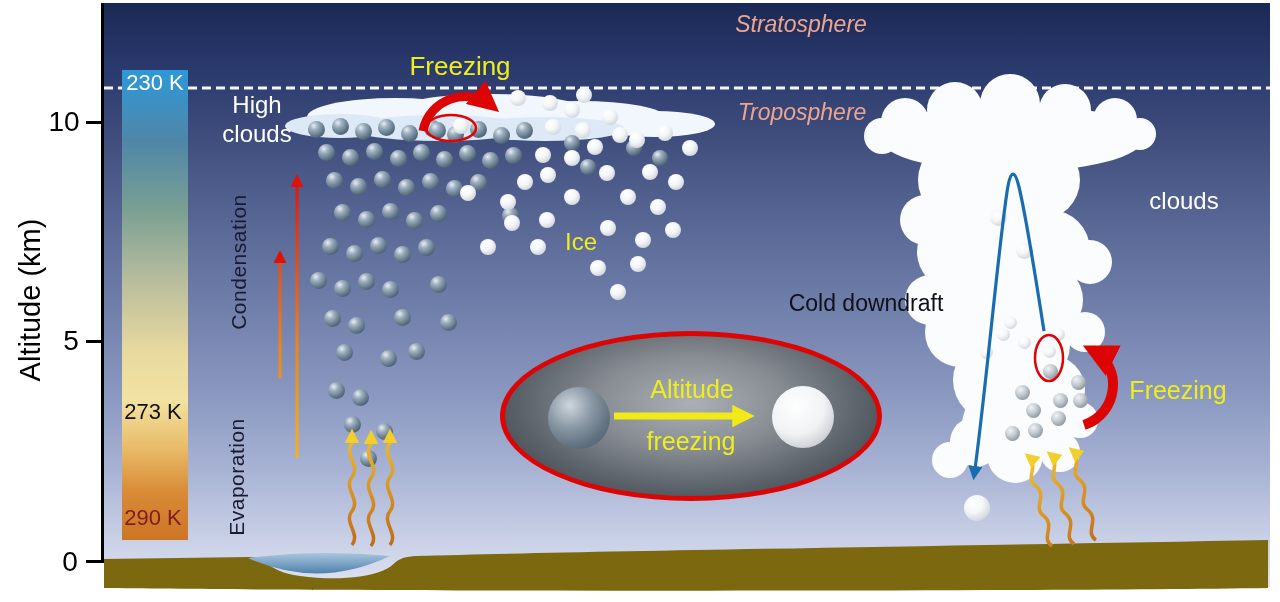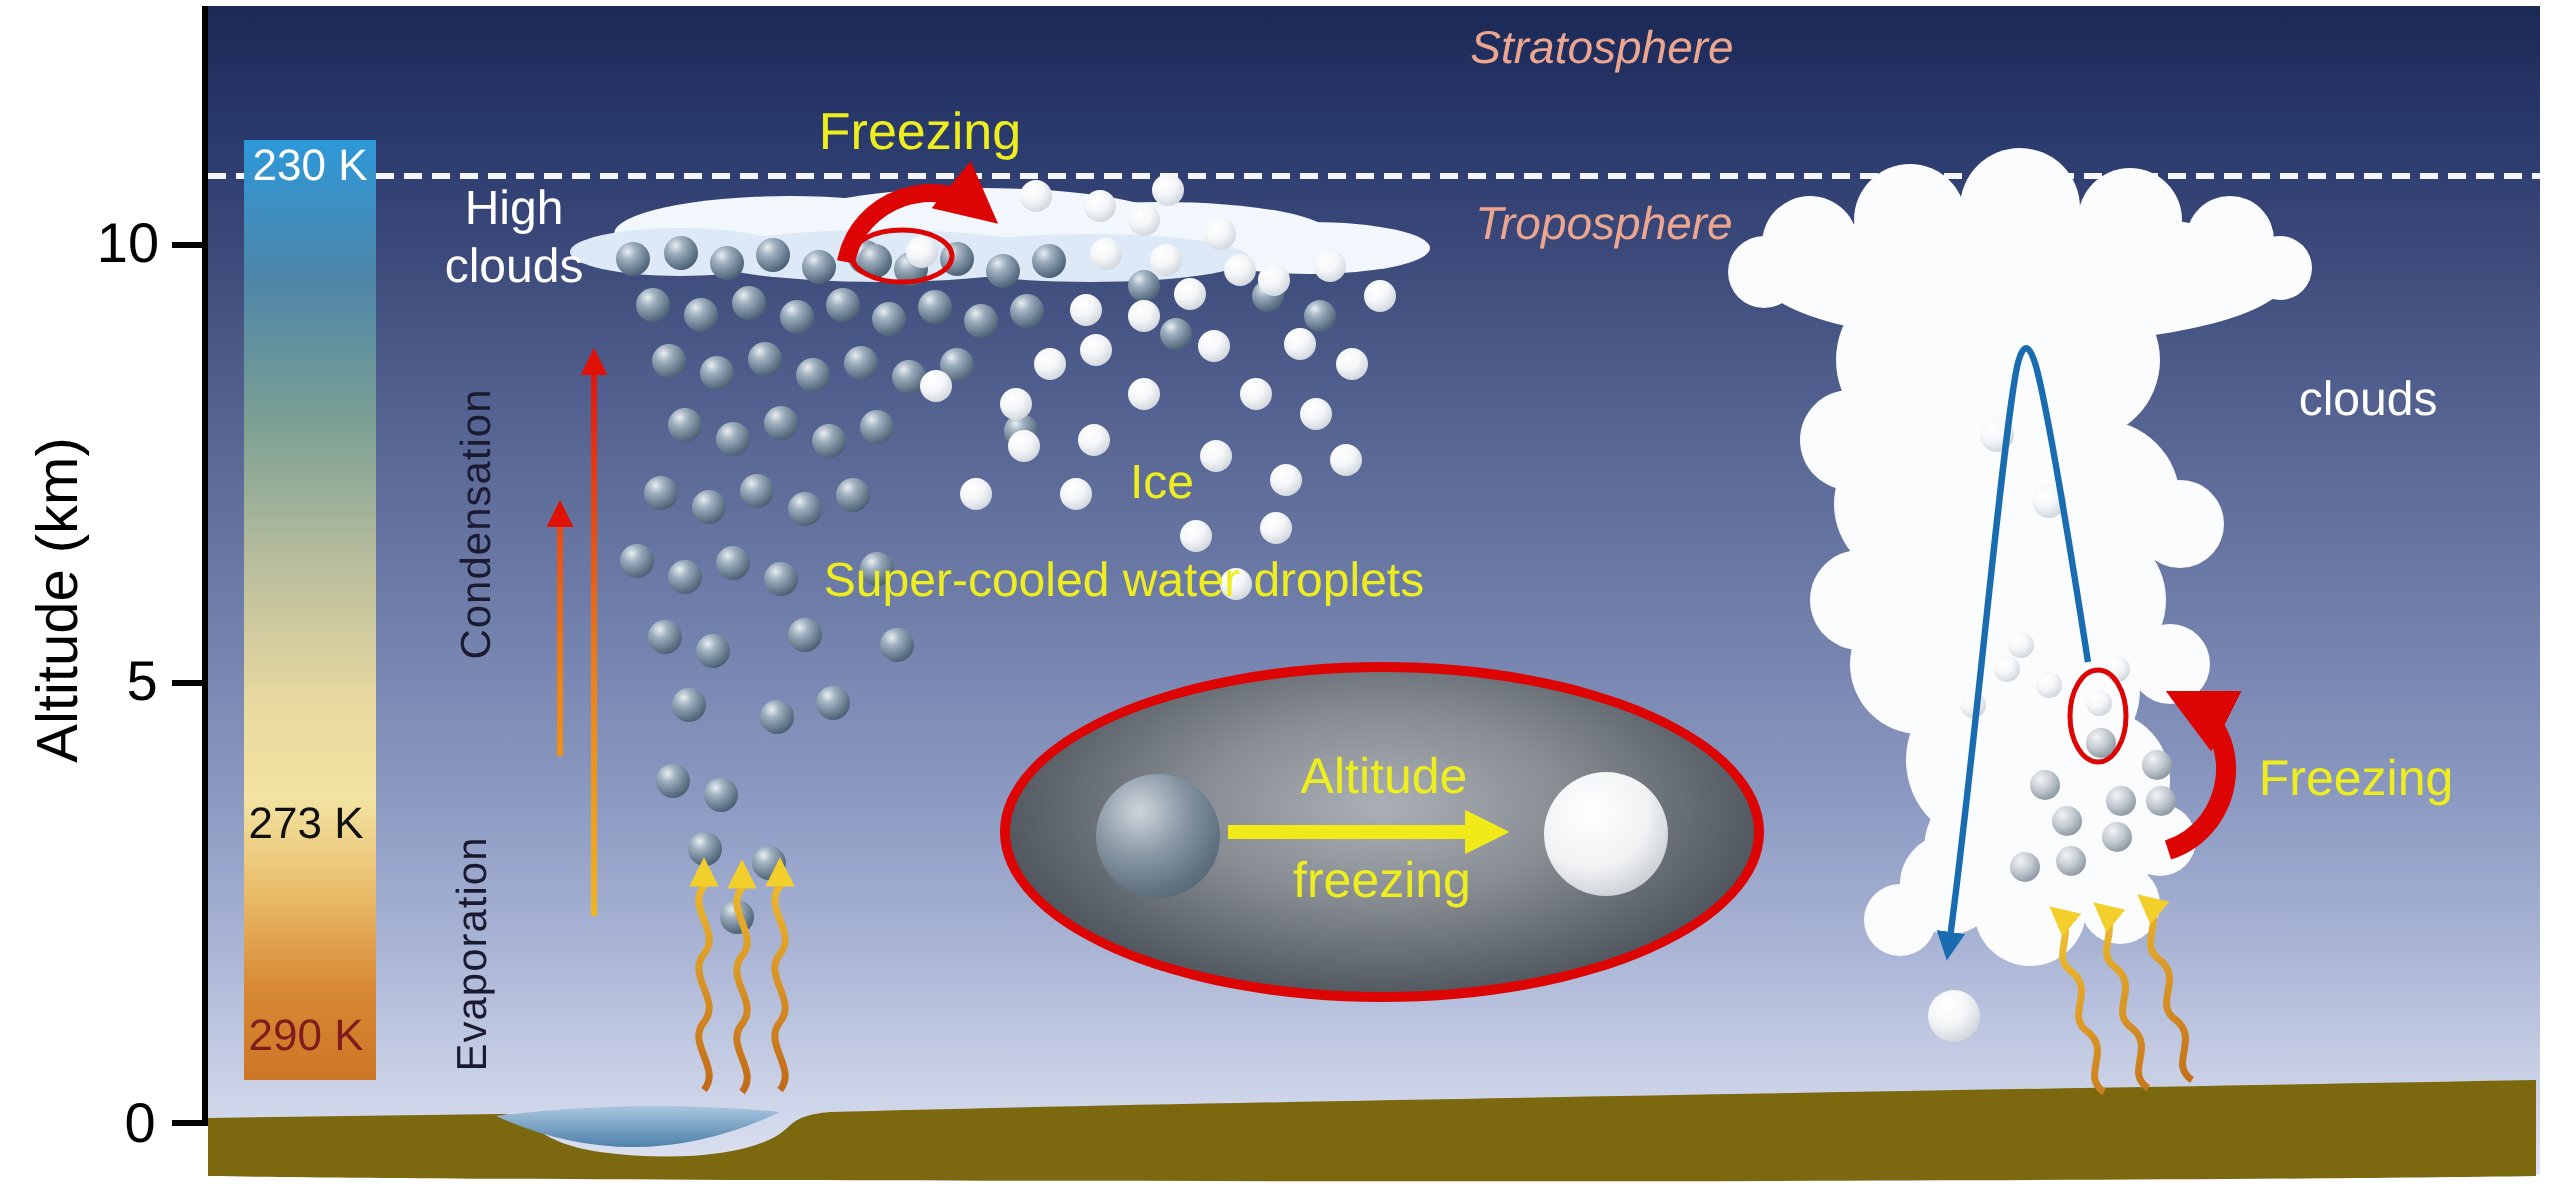--- a/index.html
+++ b/index.html
@@ -302,22 +302,22 @@
   </svg>
 
   <div class="lbl atm" style="left:802px;top:112px">Troposphere</div>
   <div class="lbl atm" style="left:801px;top:24px">Stratosphere</div>
   <div class="lbl yellow" style="left:460px;top:66px;font-size:26px">Freezing</div>
   <div class="lbl white-lbl" style="left:257px;top:120px">
     <div>High</div>
     <div>clouds</div>
   </div>
   <div class="lbl yellow" style="left:581px;top:242px">Ice</div>
-  <div class="lbl yellow" style="left:562px;top:291px">Super-cooled water droplets</div>
   <div class="lbl rot proc" style="left:239px;top:262px">Condensation</div>
   <div class="lbl rot proc" style="left:237px;top:477px">Evaporation</div>
   <div class="lbl yellow" style="left:692px;top:389px;font-size:25px">Altitude</div>
   <div class="lbl yellow" style="left:691px;top:441px;font-size:25px">freezing</div>
   <div class="lbl white-lbl" style="left:1184px;top:201px">
     <div>clouds</div>
   </div>
+  <div class="lbl black-lbl" style="left:866px;top:303px">Cold downdraft</div>
   <div class="lbl yellow" style="left:1178px;top:390px;font-size:25px">Freezing</div>
 </div>
 
 </body></html>

